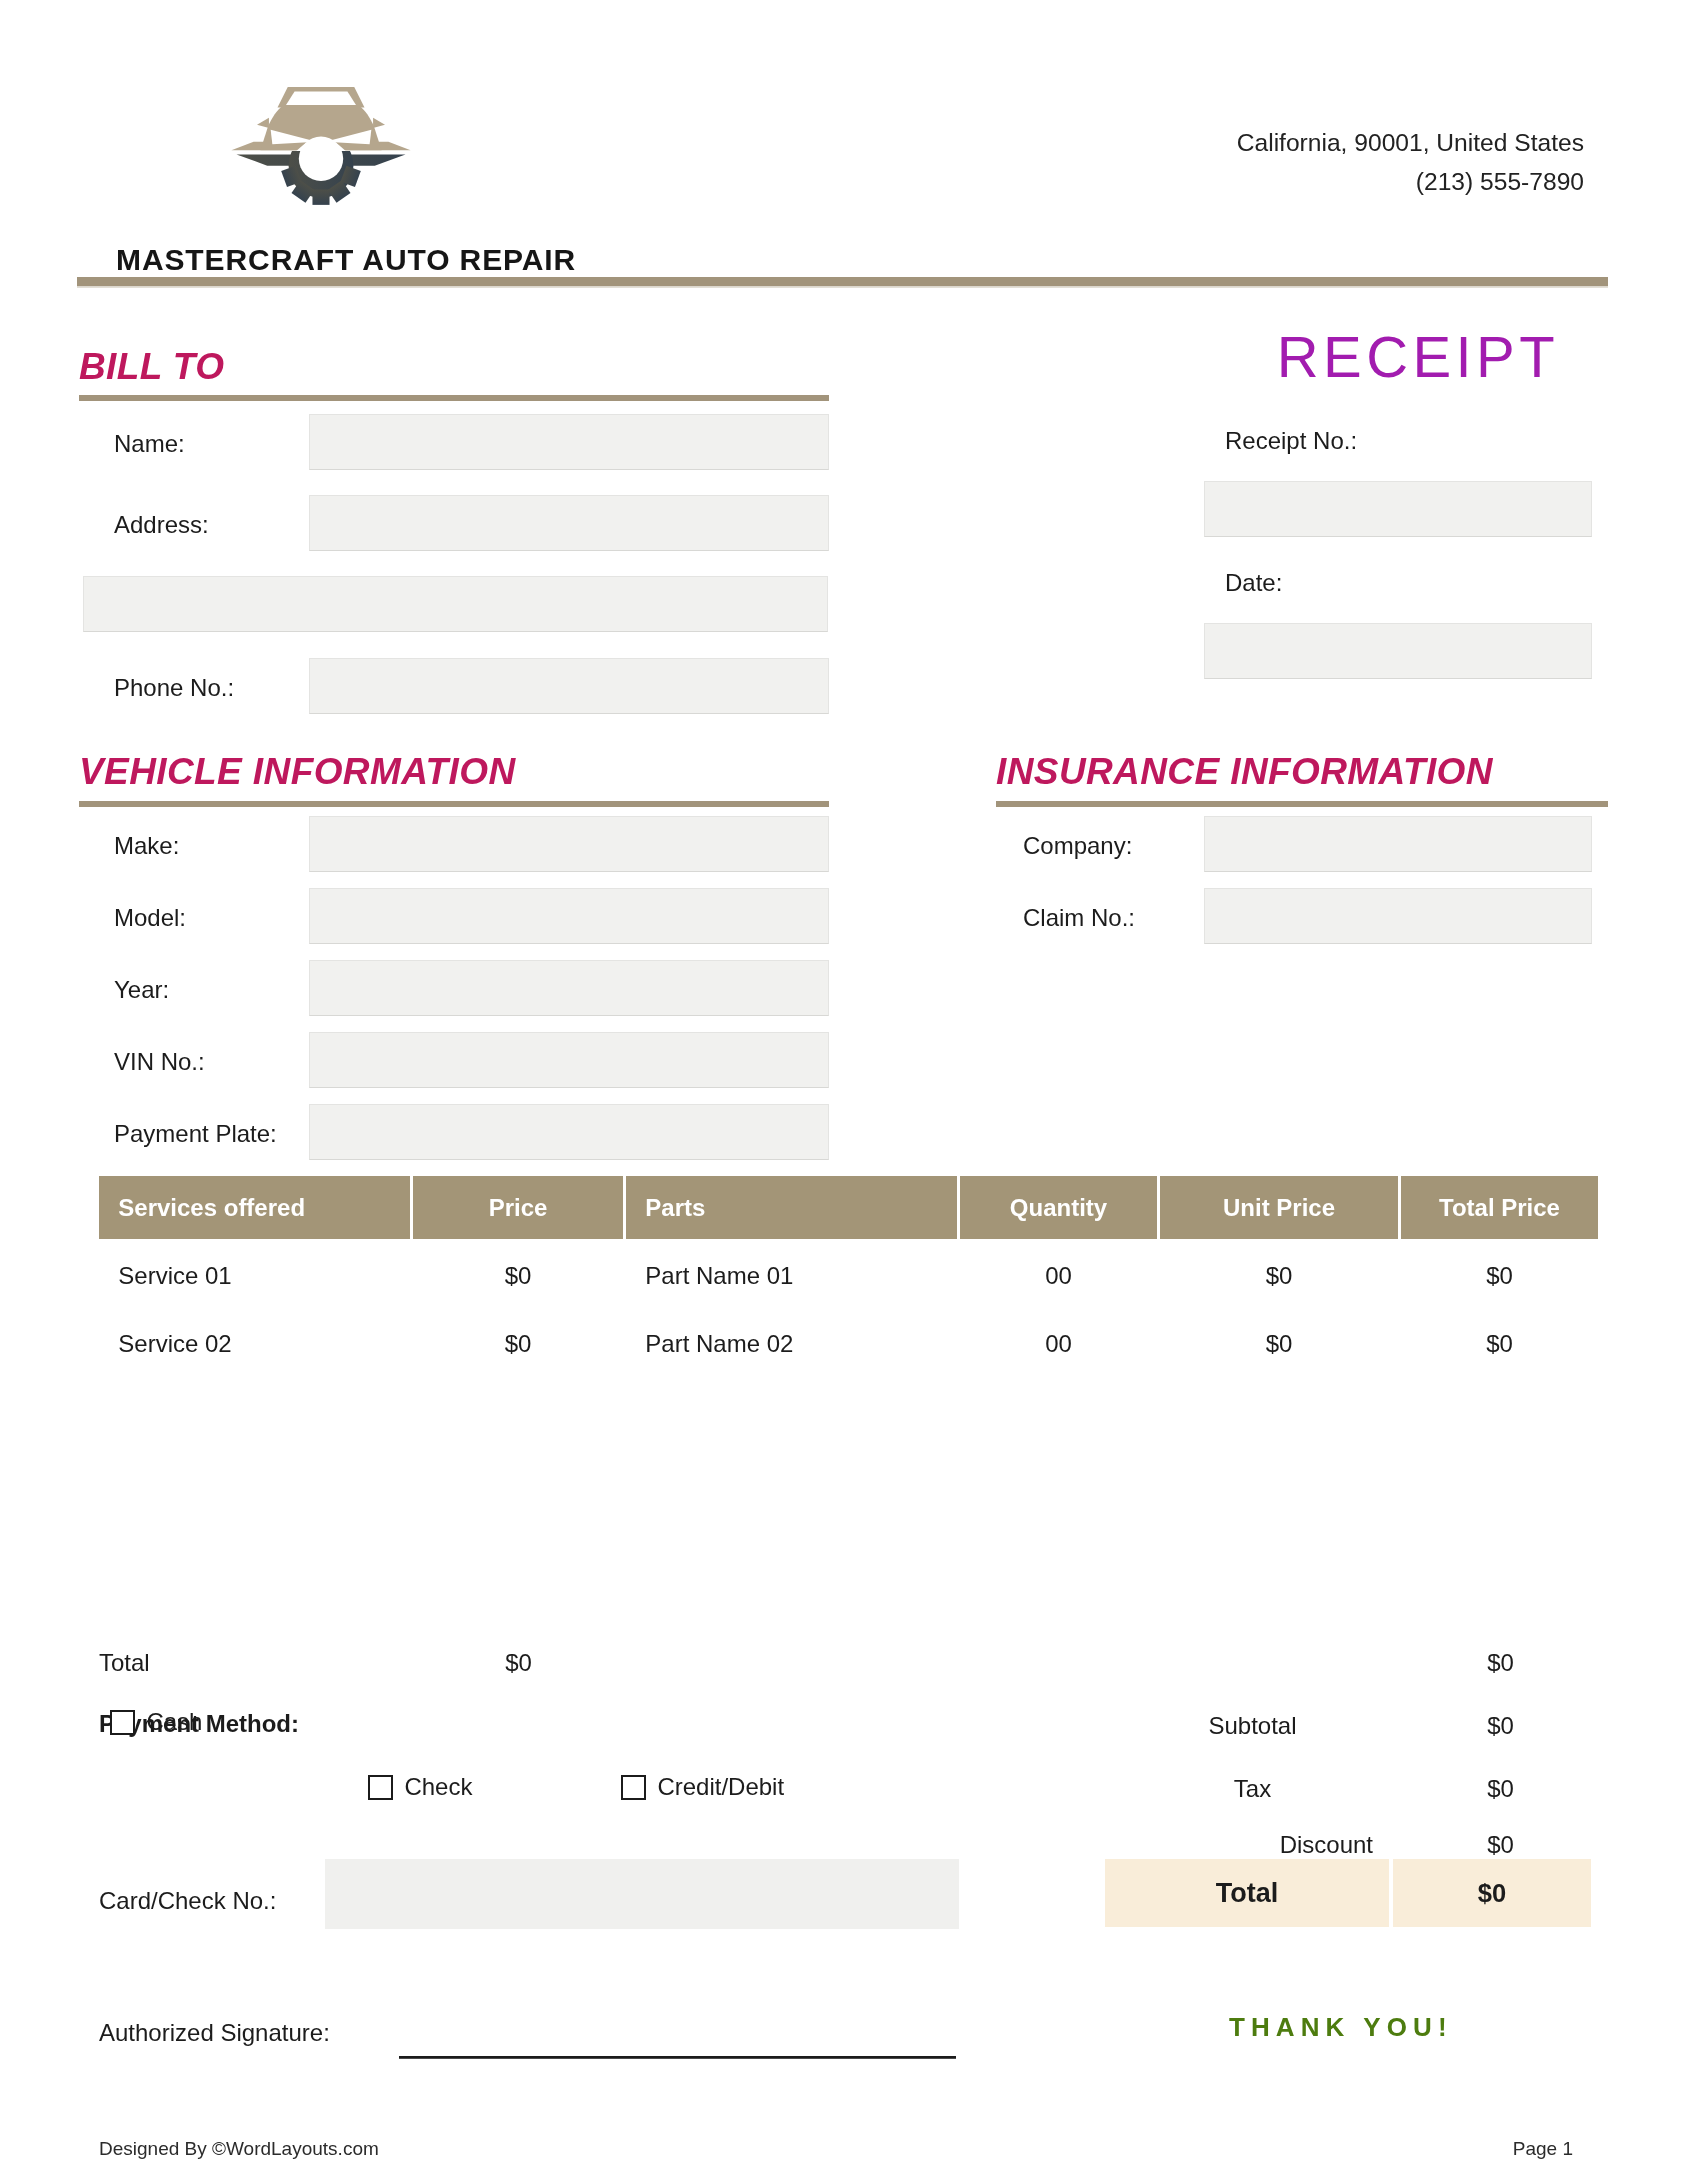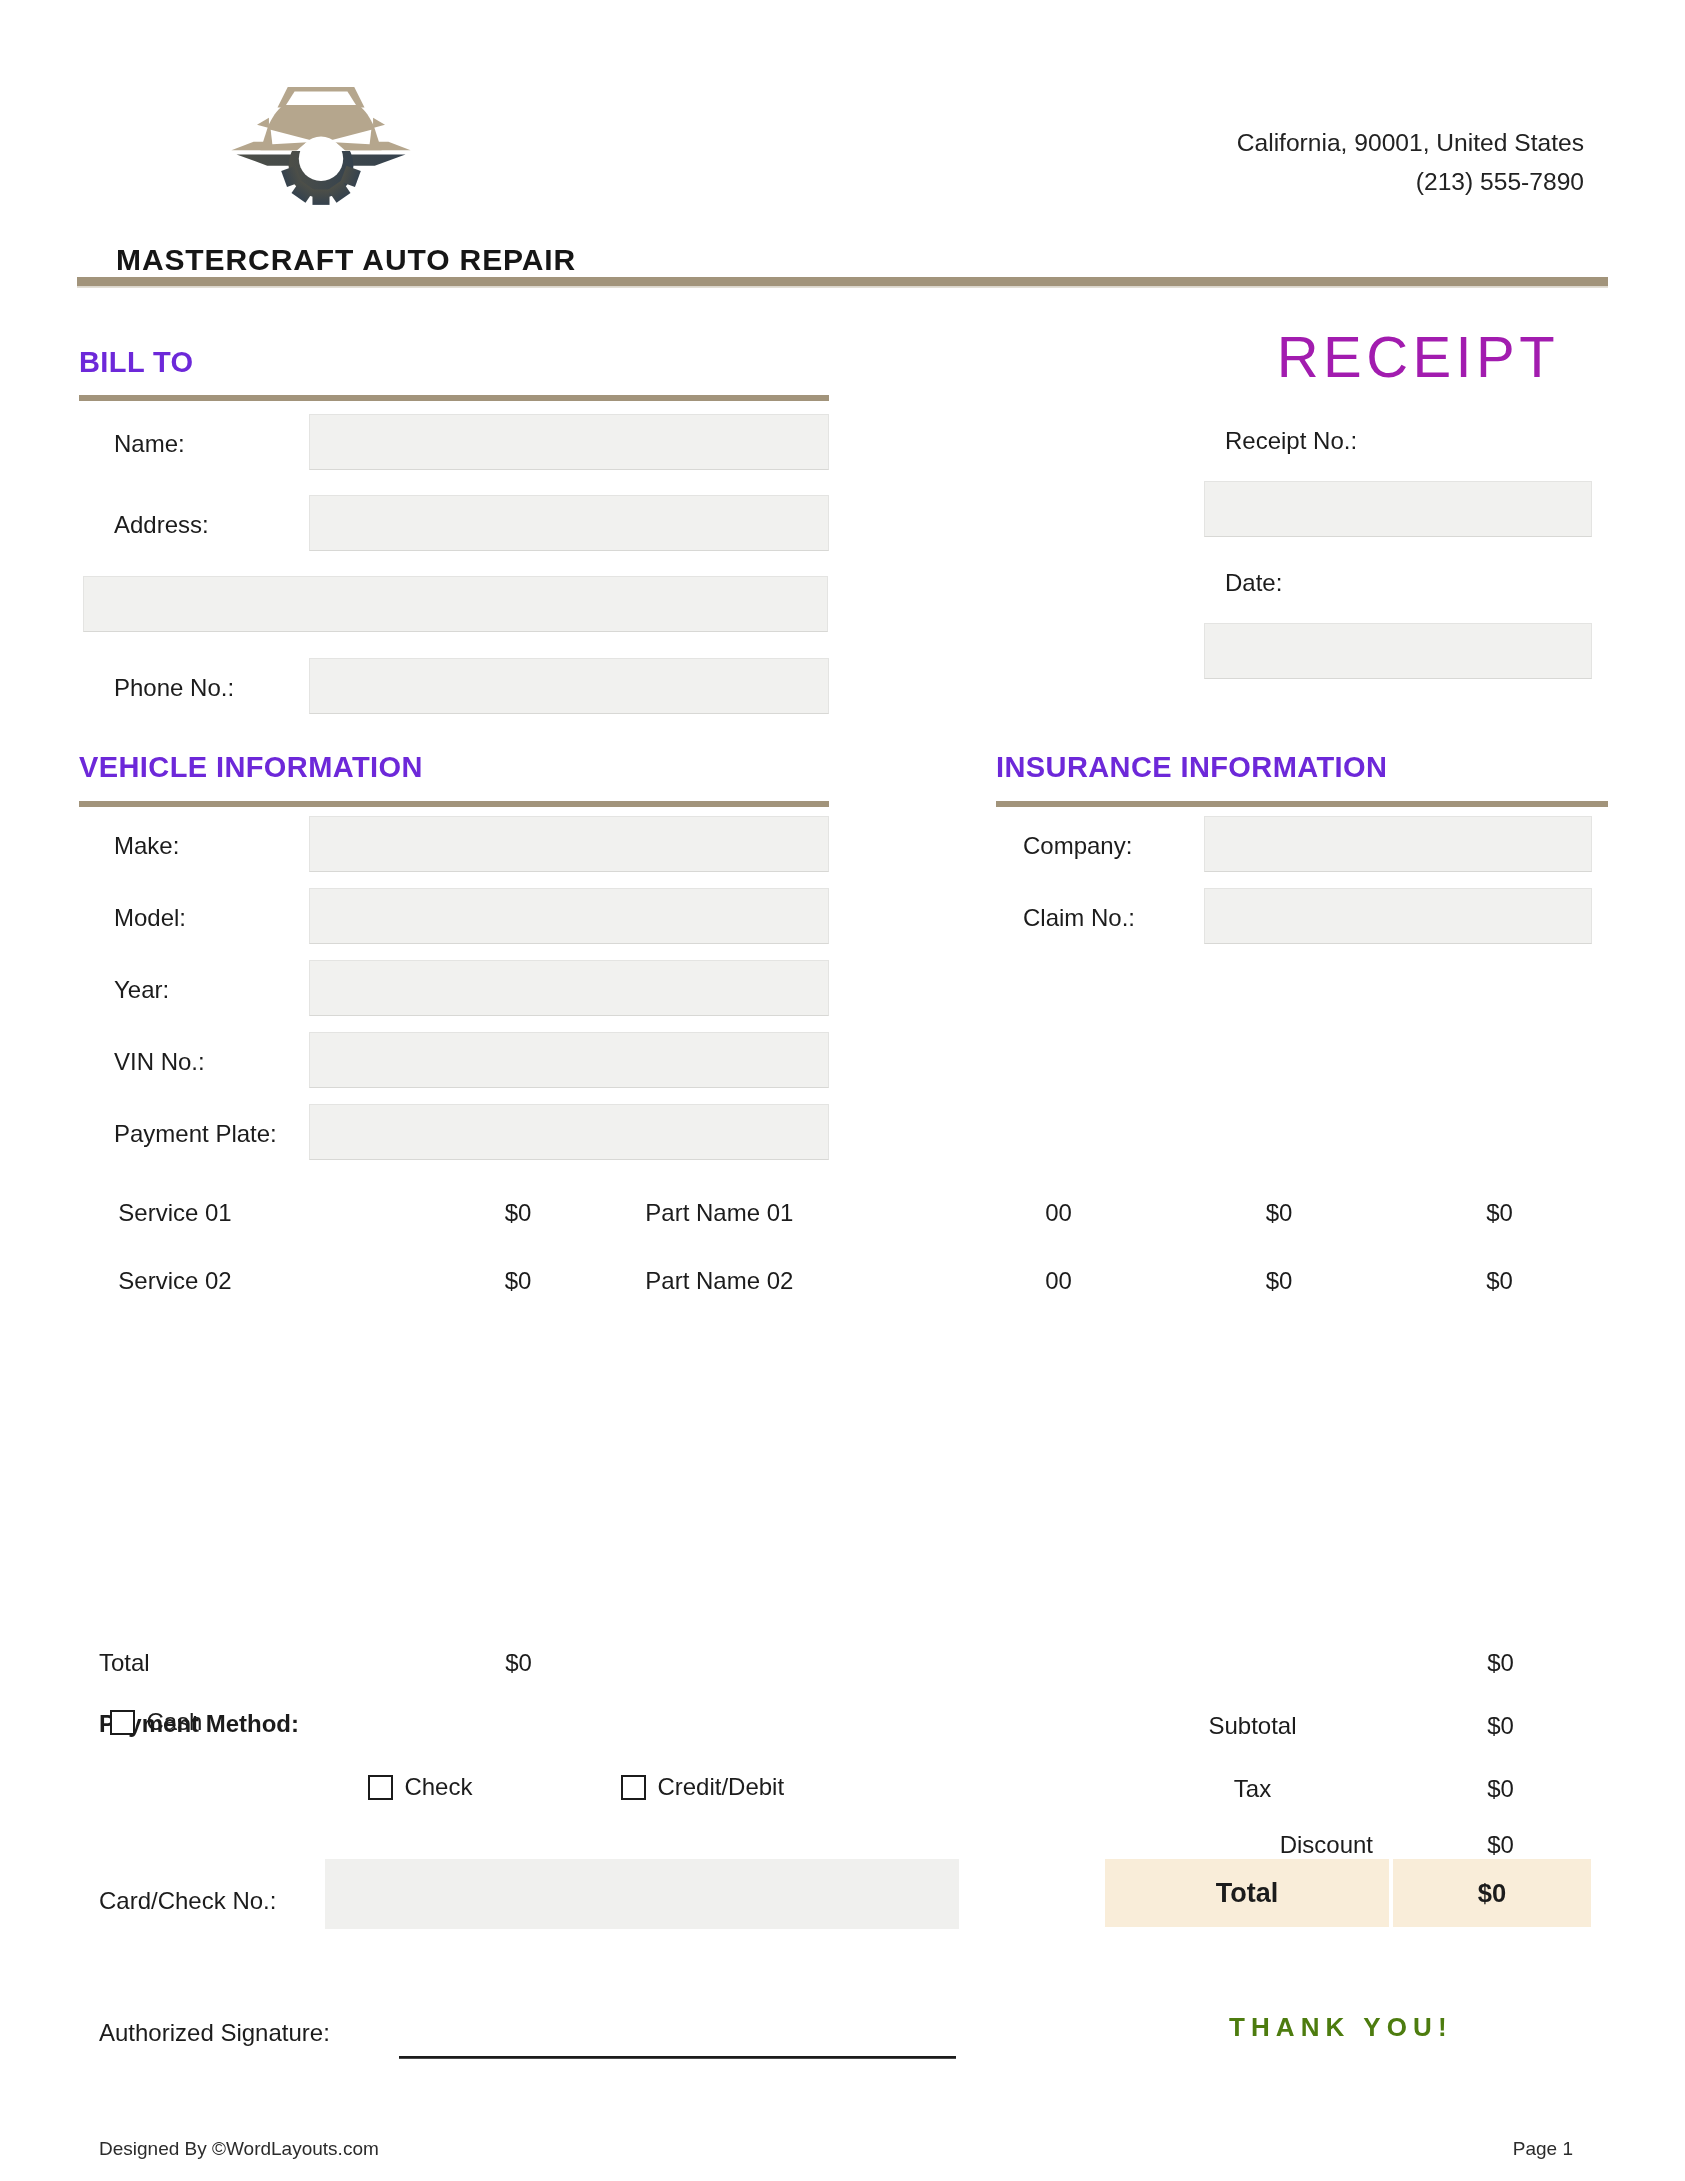--- a/index.html
+++ b/index.html
@@ -8,21 +8,21 @@
     width:1685px;height:2181px;
     background:#ffffff;
     font-family:"Liberation Sans","DejaVu Sans",sans-serif;
     color:#1c1c1c;
     overflow:hidden;
   }
   .abs{position:absolute;}
   .company-name{font-size:30px;font-weight:bold;letter-spacing:0.9px;color:#161616;text-align:right;}
   .address{font-size:24.6px;line-height:39px;text-align:right;color:#222;}
   .divider{background:#a2947b;box-shadow:0 1.8px 0 #dcd7cd;}
-  .sec-heading{font-size:29px;font-weight:bold;color:#6d28d9;letter-spacing:0.4px;}
+  .sec-heading{font-size:37px;font-weight:bold;color:#be185d;letter-spacing:0.4px;font-style:italic;}
   .sec-underline{height:6.1px;background:#a2947b;}
   .receipt-title{font-size:58px;font-weight:300;letter-spacing:4.4px;color:#a21caf;}
   .lbl{font-size:24px;color:#1c1c1c;}
   .field{
     background:#f1f1ef;
     border:1.8px solid #e4e4e2;
     border-bottom-color:#d8d8d5;
     box-sizing:border-box;
   }
   .field-flat{background:#f0f0ee;}
@@ -157,20 +157,28 @@
   <div class="abs sec-heading" style="left:996px;top:751px;">INSURANCE INFORMATION</div>
   <div class="abs sec-underline" style="left:996px;top:801px;width:612px;"></div>
 
   <div class="abs lbl" style="left:1023px;top:832px;">Company:</div>
   <input class="abs field" style="left: 1204px; top: 816px; width: 388px; height: 56px;">
 
   <div class="abs lbl" style="left:1023px;top:904px;">Claim No.:</div>
   <input class="abs field" style="left: 1204px; top: 888px; width: 388px; height: 56px;">
 
   <div class="abs tbl" style="left:99px;top:1176px;width:1499px;">
+    <div class="tbl-head">
+      <div class="cell w0 c-left">Services offered</div>
+      <div class="cell w1">Price</div>
+      <div class="cell w2 c-left">Parts</div>
+      <div class="cell w3">Quantity</div>
+      <div class="cell w4">Unit Price</div>
+      <div class="cell w5">Total Price</div>
+    </div>
     <div class="tbl-row">
       <div class="cell w0 c-left">Service 01</div>
       <div class="cell w1">$0</div>
       <div class="cell w2 c-left">Part Name 01</div>
       <div class="cell w3">00</div>
       <div class="cell w4">$0</div>
       <div class="cell w5">$0</div>
     </div>
     <div class="tbl-row">
       <div class="cell w0 c-left">Service 02</div>

